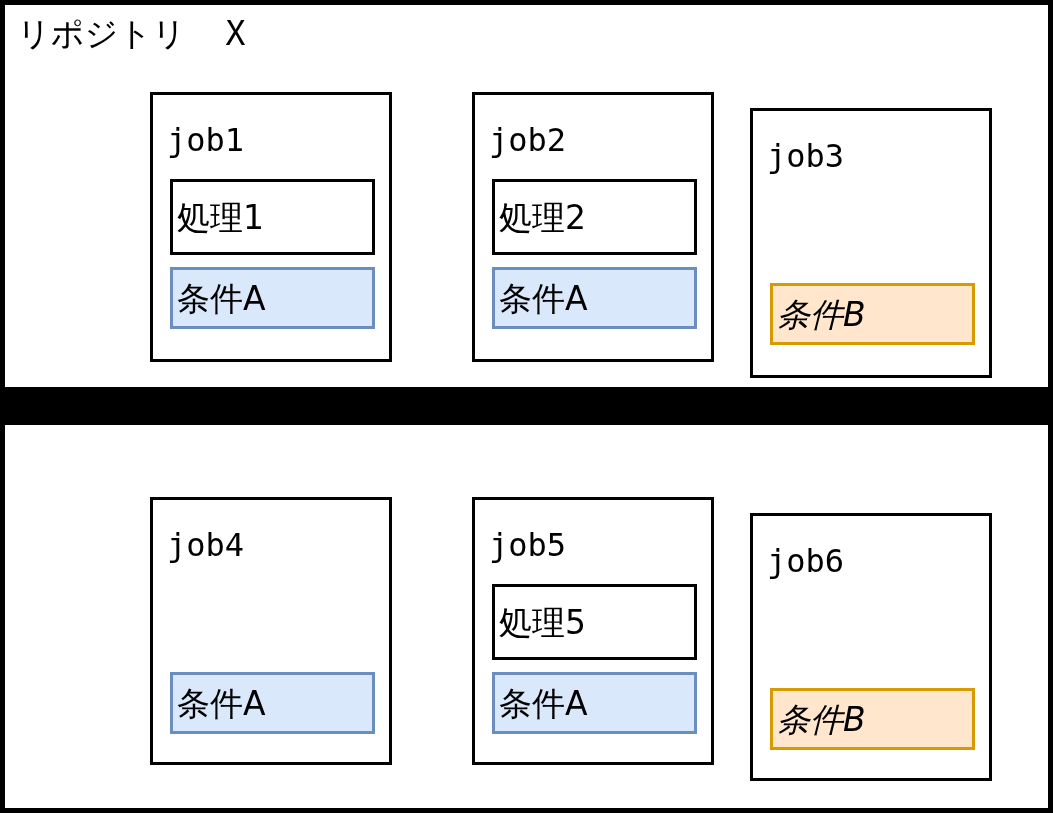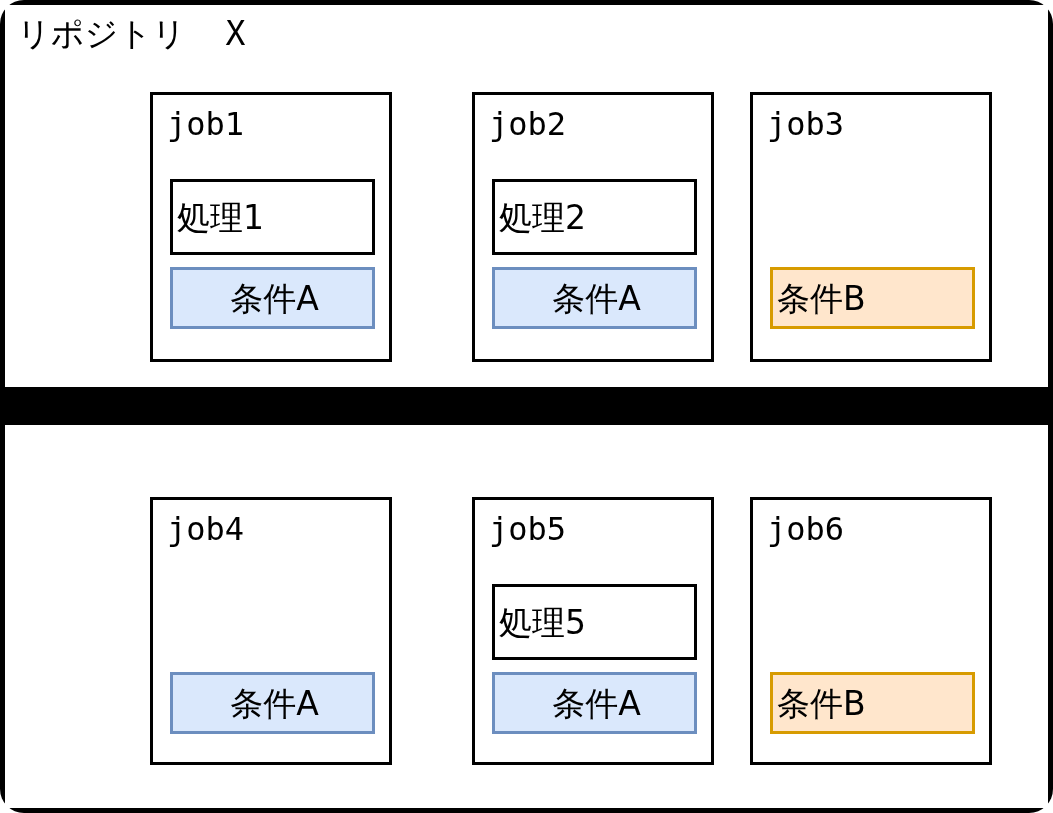--- a/index.html
+++ b/index.html
@@ -12,21 +12,20 @@
   }
   html, body { margin: 0; padding: 0; background: #fff; }
   .canvas {
     position: relative;
     width: 1053px;
     height: 813px;
     background: var(--bg);
     overflow: hidden;
     font-family: "DejaVu Sans", "Liberation Sans", sans-serif;
     color: #000;
-    border-radius: 24px;
   }
   .repo {
     position: absolute;
     left: 0;
     width: 1053px;
     border: 5px solid var(--frame);
     background: var(--bg);
     box-sizing: border-box;
   }
   .repo-x { top: 0; height: 392px; }
@@ -53,25 +52,25 @@
     width: 242px;
     height: 270px;
     border: 3px solid var(--frame);
     background: var(--bg);
     box-sizing: border-box;
   }
   .repo-x .job-card { top: 87px; }
   .repo-y .job-card { top: 72px; height: 268px; }
   .job-card.pos-1 { left: 145px; }
   .job-card.pos-2 { left: 447px; margin-left: 20px; }
-  .job-card.pos-3 { left: 745px; }
+  .job-card.pos-3 { left: 745px; margin-top: 16px; }
   .job-title {
     position: absolute;
     left: 14px;
-    top: 12px;
+    top: 28px;
     font-family: "DejaVu Sans Mono", "Liberation Mono", monospace;
     font-size: 32px;
     line-height: 1.1;
   }
   .proc-box, .cond-box {
     position: absolute;
     left: 17px;
     width: 205px;
     box-sizing: border-box;
     display: flex;
@@ -89,25 +88,25 @@
     background: #fff;
   }
   .cond-box {
     top: 172px;
     height: 62px;
     border: 3px solid #888;
   }
   .cond-box[data-variant="A"] {
     background: var(--cond-a-fill);
     border-color: var(--cond-a-border);
-    justify-content: center;
   }
   .cond-box[data-variant="B"] {
     background: var(--cond-b-fill);
     border-color: var(--cond-b-border);
+    font-style: italic;
   }
 </style>
 </head>
 <body>
 
 <div class="canvas">
 
   <section class="repo repo-x">
     <div class="repo-label">リポジトリ  X</div>
 

